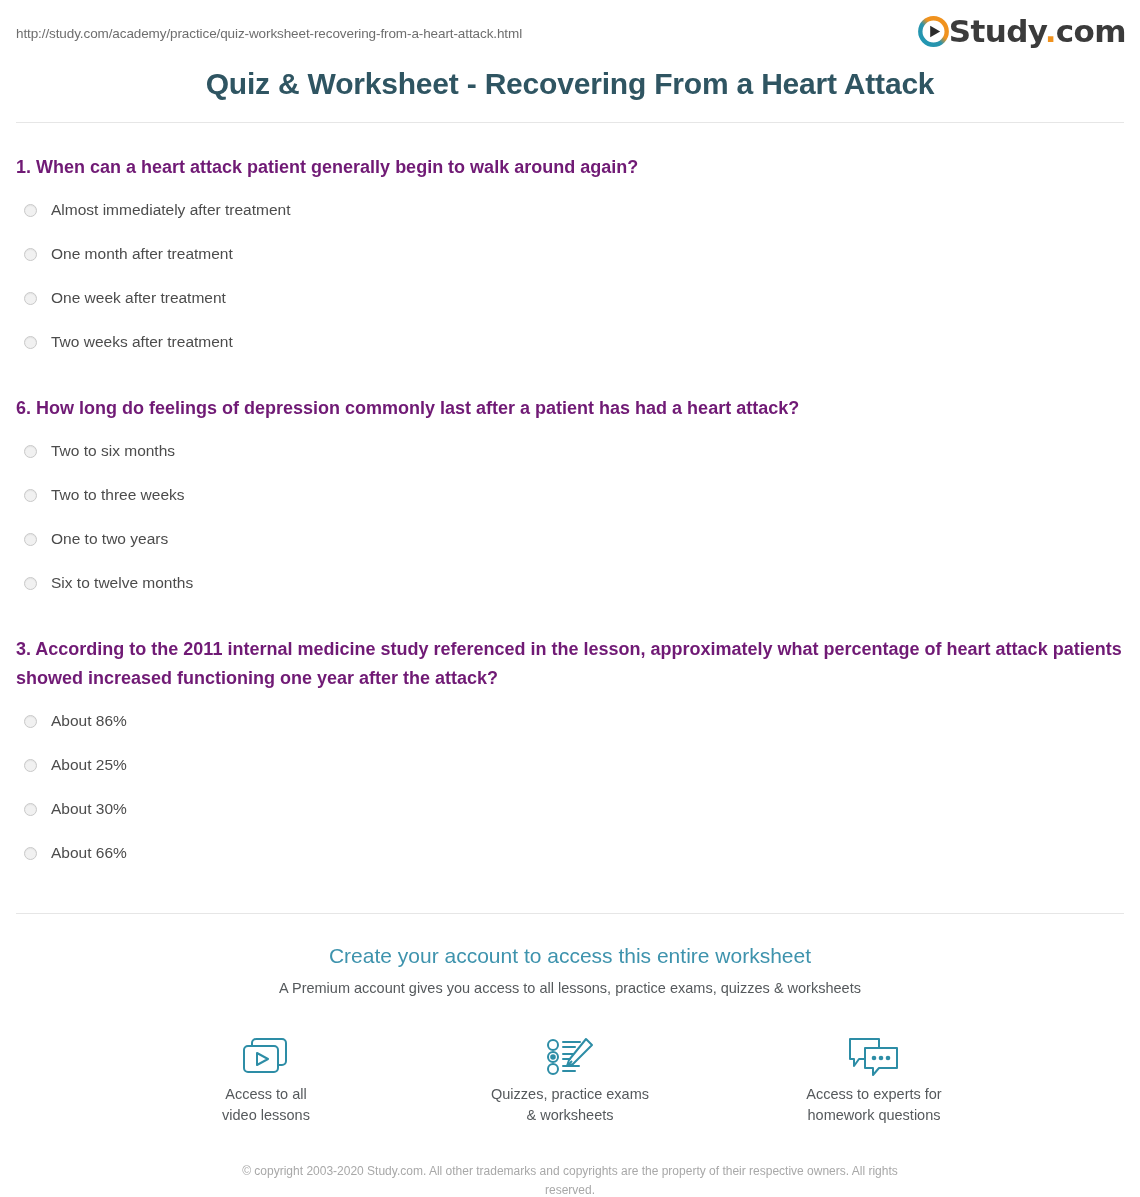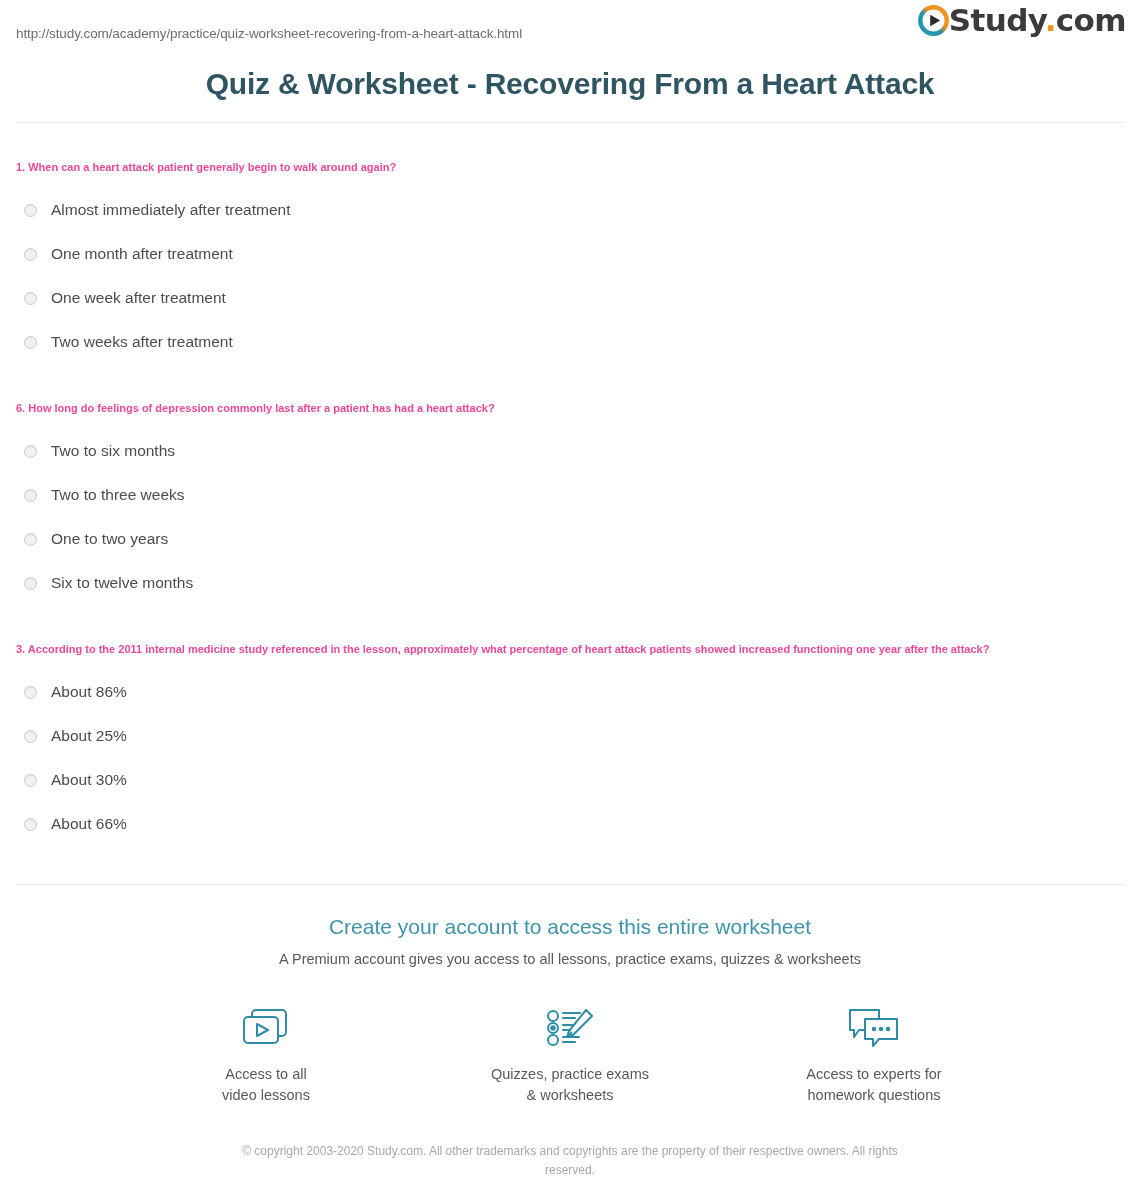--- a/index.html
+++ b/index.html
@@ -26,21 +26,21 @@
     left: 16px;
     top: 26px;
     font-size: 13.5px;
     color: #6e6e6e;
     letter-spacing: -0.1px;
     white-space: nowrap;
   }
   .logo {
     position: absolute;
     right: 14px;
-    top: 5px;
+    top: 16px;
     display: flex;
     align-items: center;
   }
   .logo-mark {
     width: 31px;
     height: 31px;
     position: relative;
     display: block;
   }
   .logo-word {
@@ -71,24 +71,24 @@
   }
 
   
   .quiz {
     padding: 0 16px;
   }
   .question-block {
     margin-top: 30px;
   }
   .question-text {
-    font-size: 11px;
+    font-size: 18px;
     line-height: 29px;
     font-weight: bold;
-    color: #ec4899;
+    color: #701a75;
     margin: 0 0 6px 0;
   }
   .options {
     margin: 0;
     padding: 0;
     list-style: none;
   }
   .option {
     display: flex;
     align-items: center;
@@ -145,21 +145,21 @@
     width: 168px;
     text-align: center;
   }
   .feature-icon {
     height: 52px;
     display: flex;
     align-items: center;
     justify-content: center;
   }
   .feature-label {
-    margin-top: 10px;
+    margin-top: 1px;
     font-size: 14.5px;
     line-height: 21px;
     color: #55595c;
   }
   .copyright {
     margin: 36px auto 0 auto;
     width: 700px;
     text-align: center;
     font-size: 12px;
     line-height: 19px;

